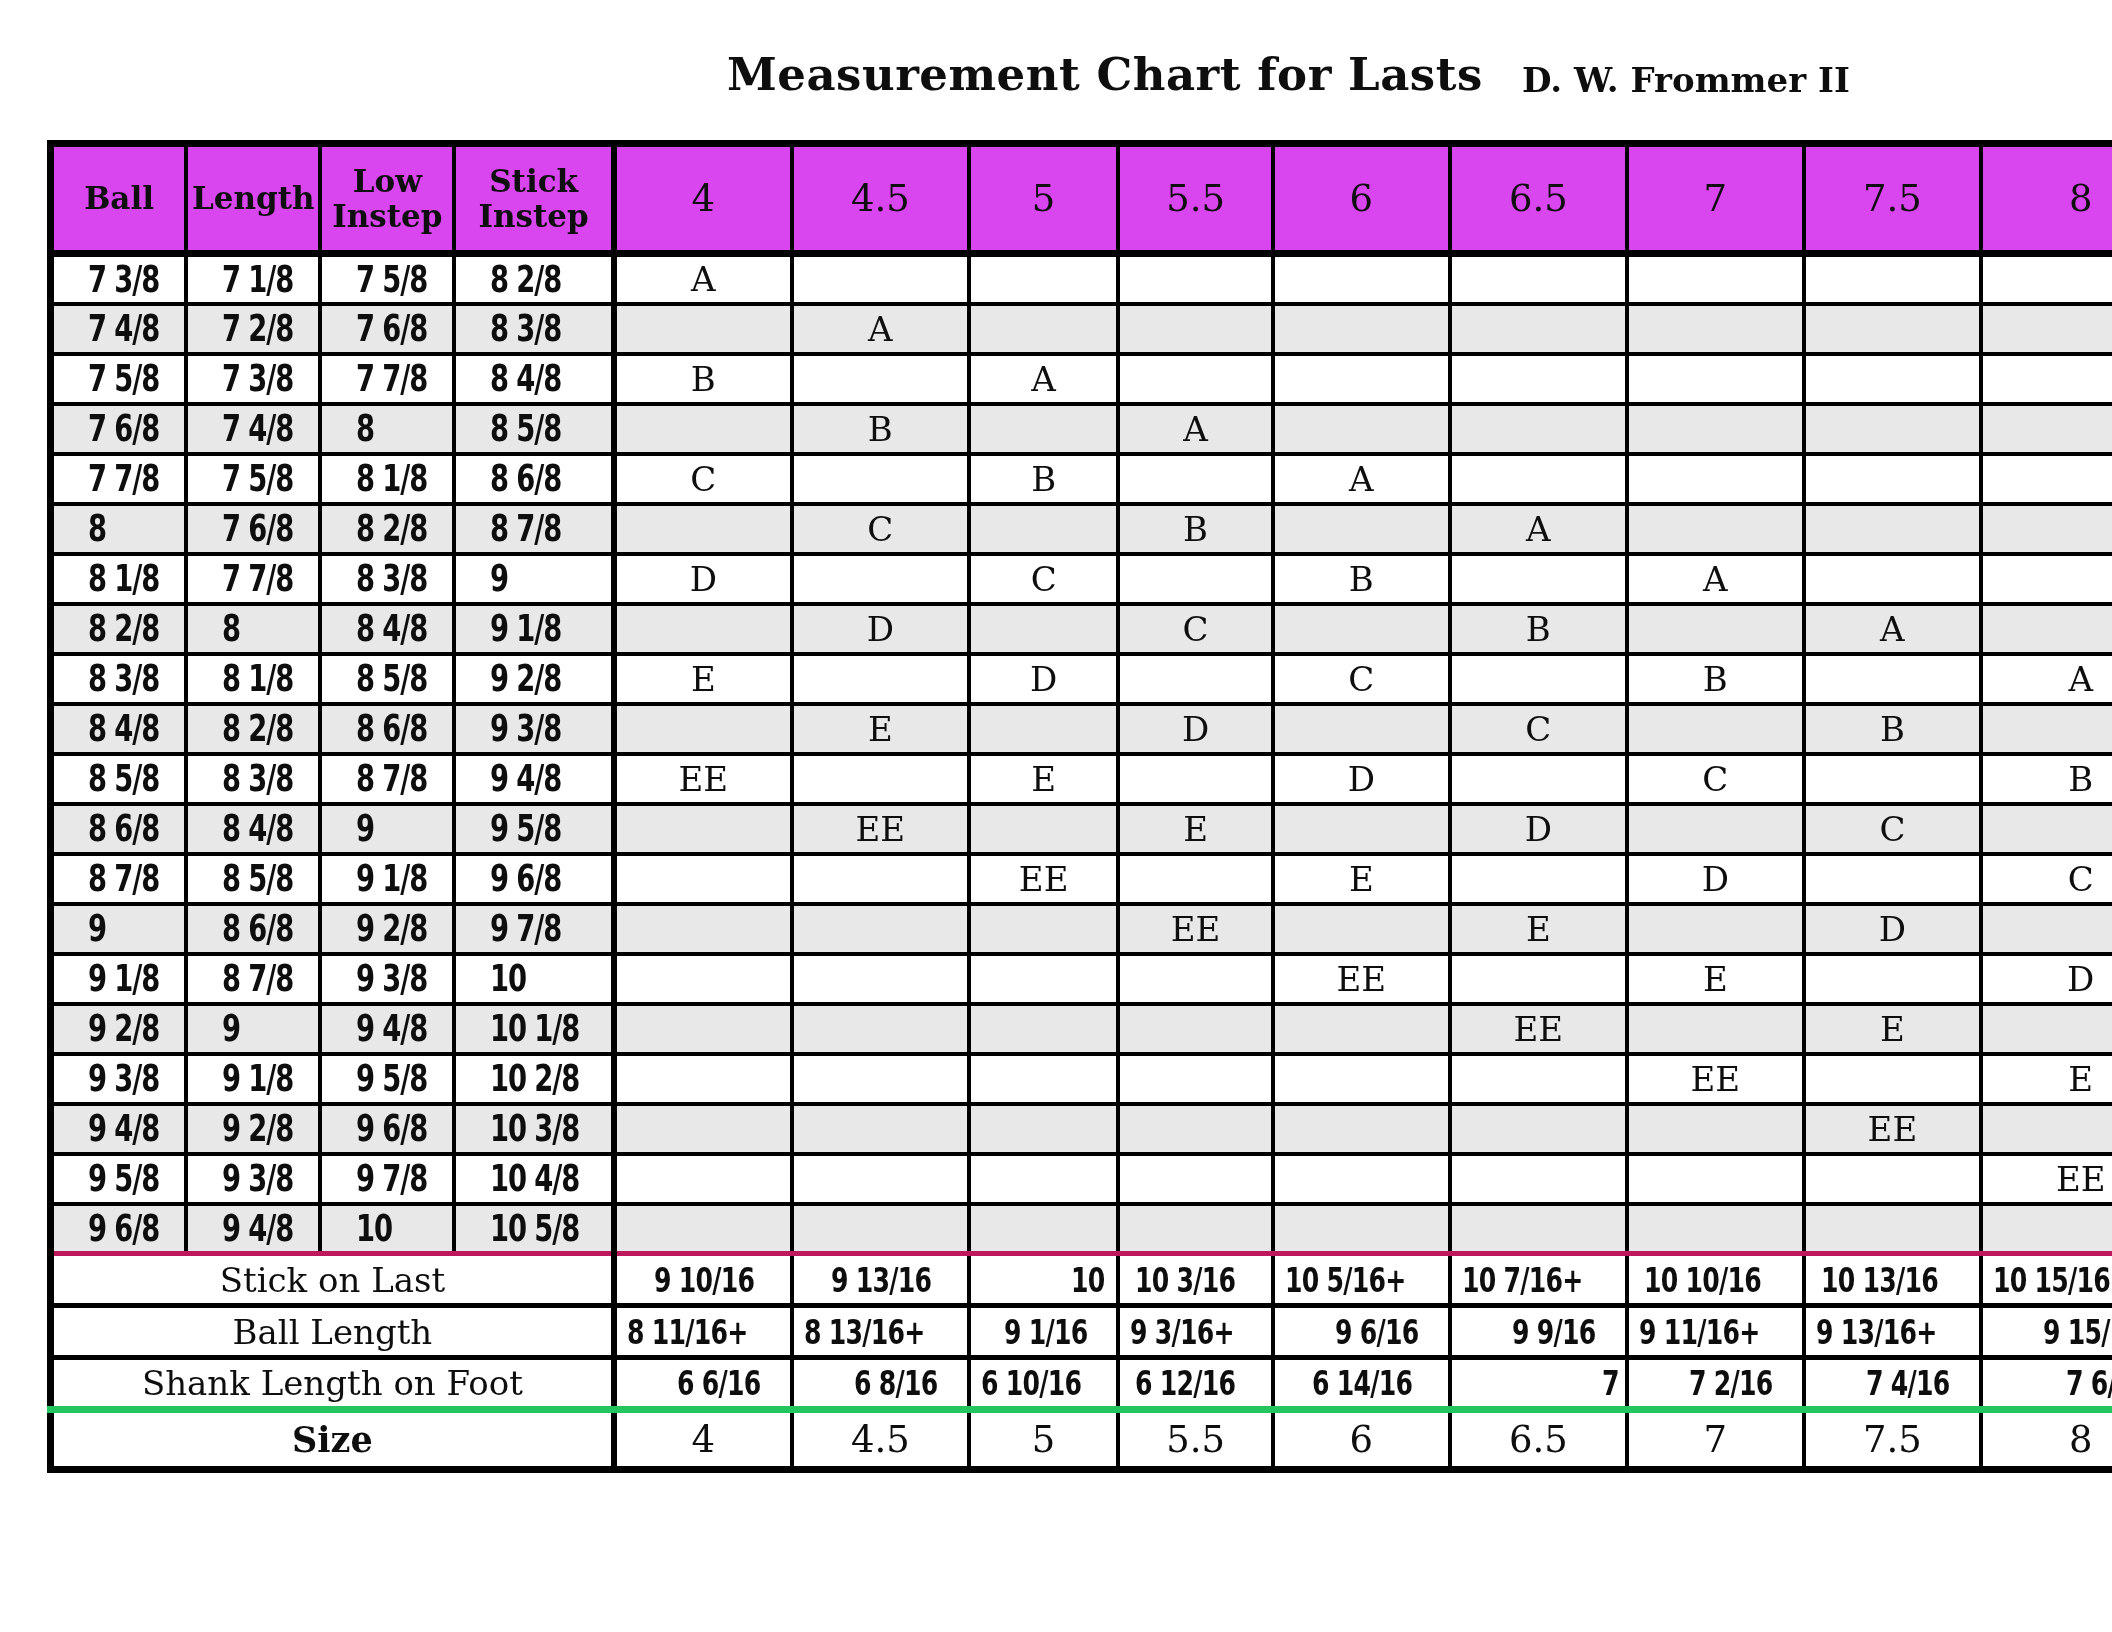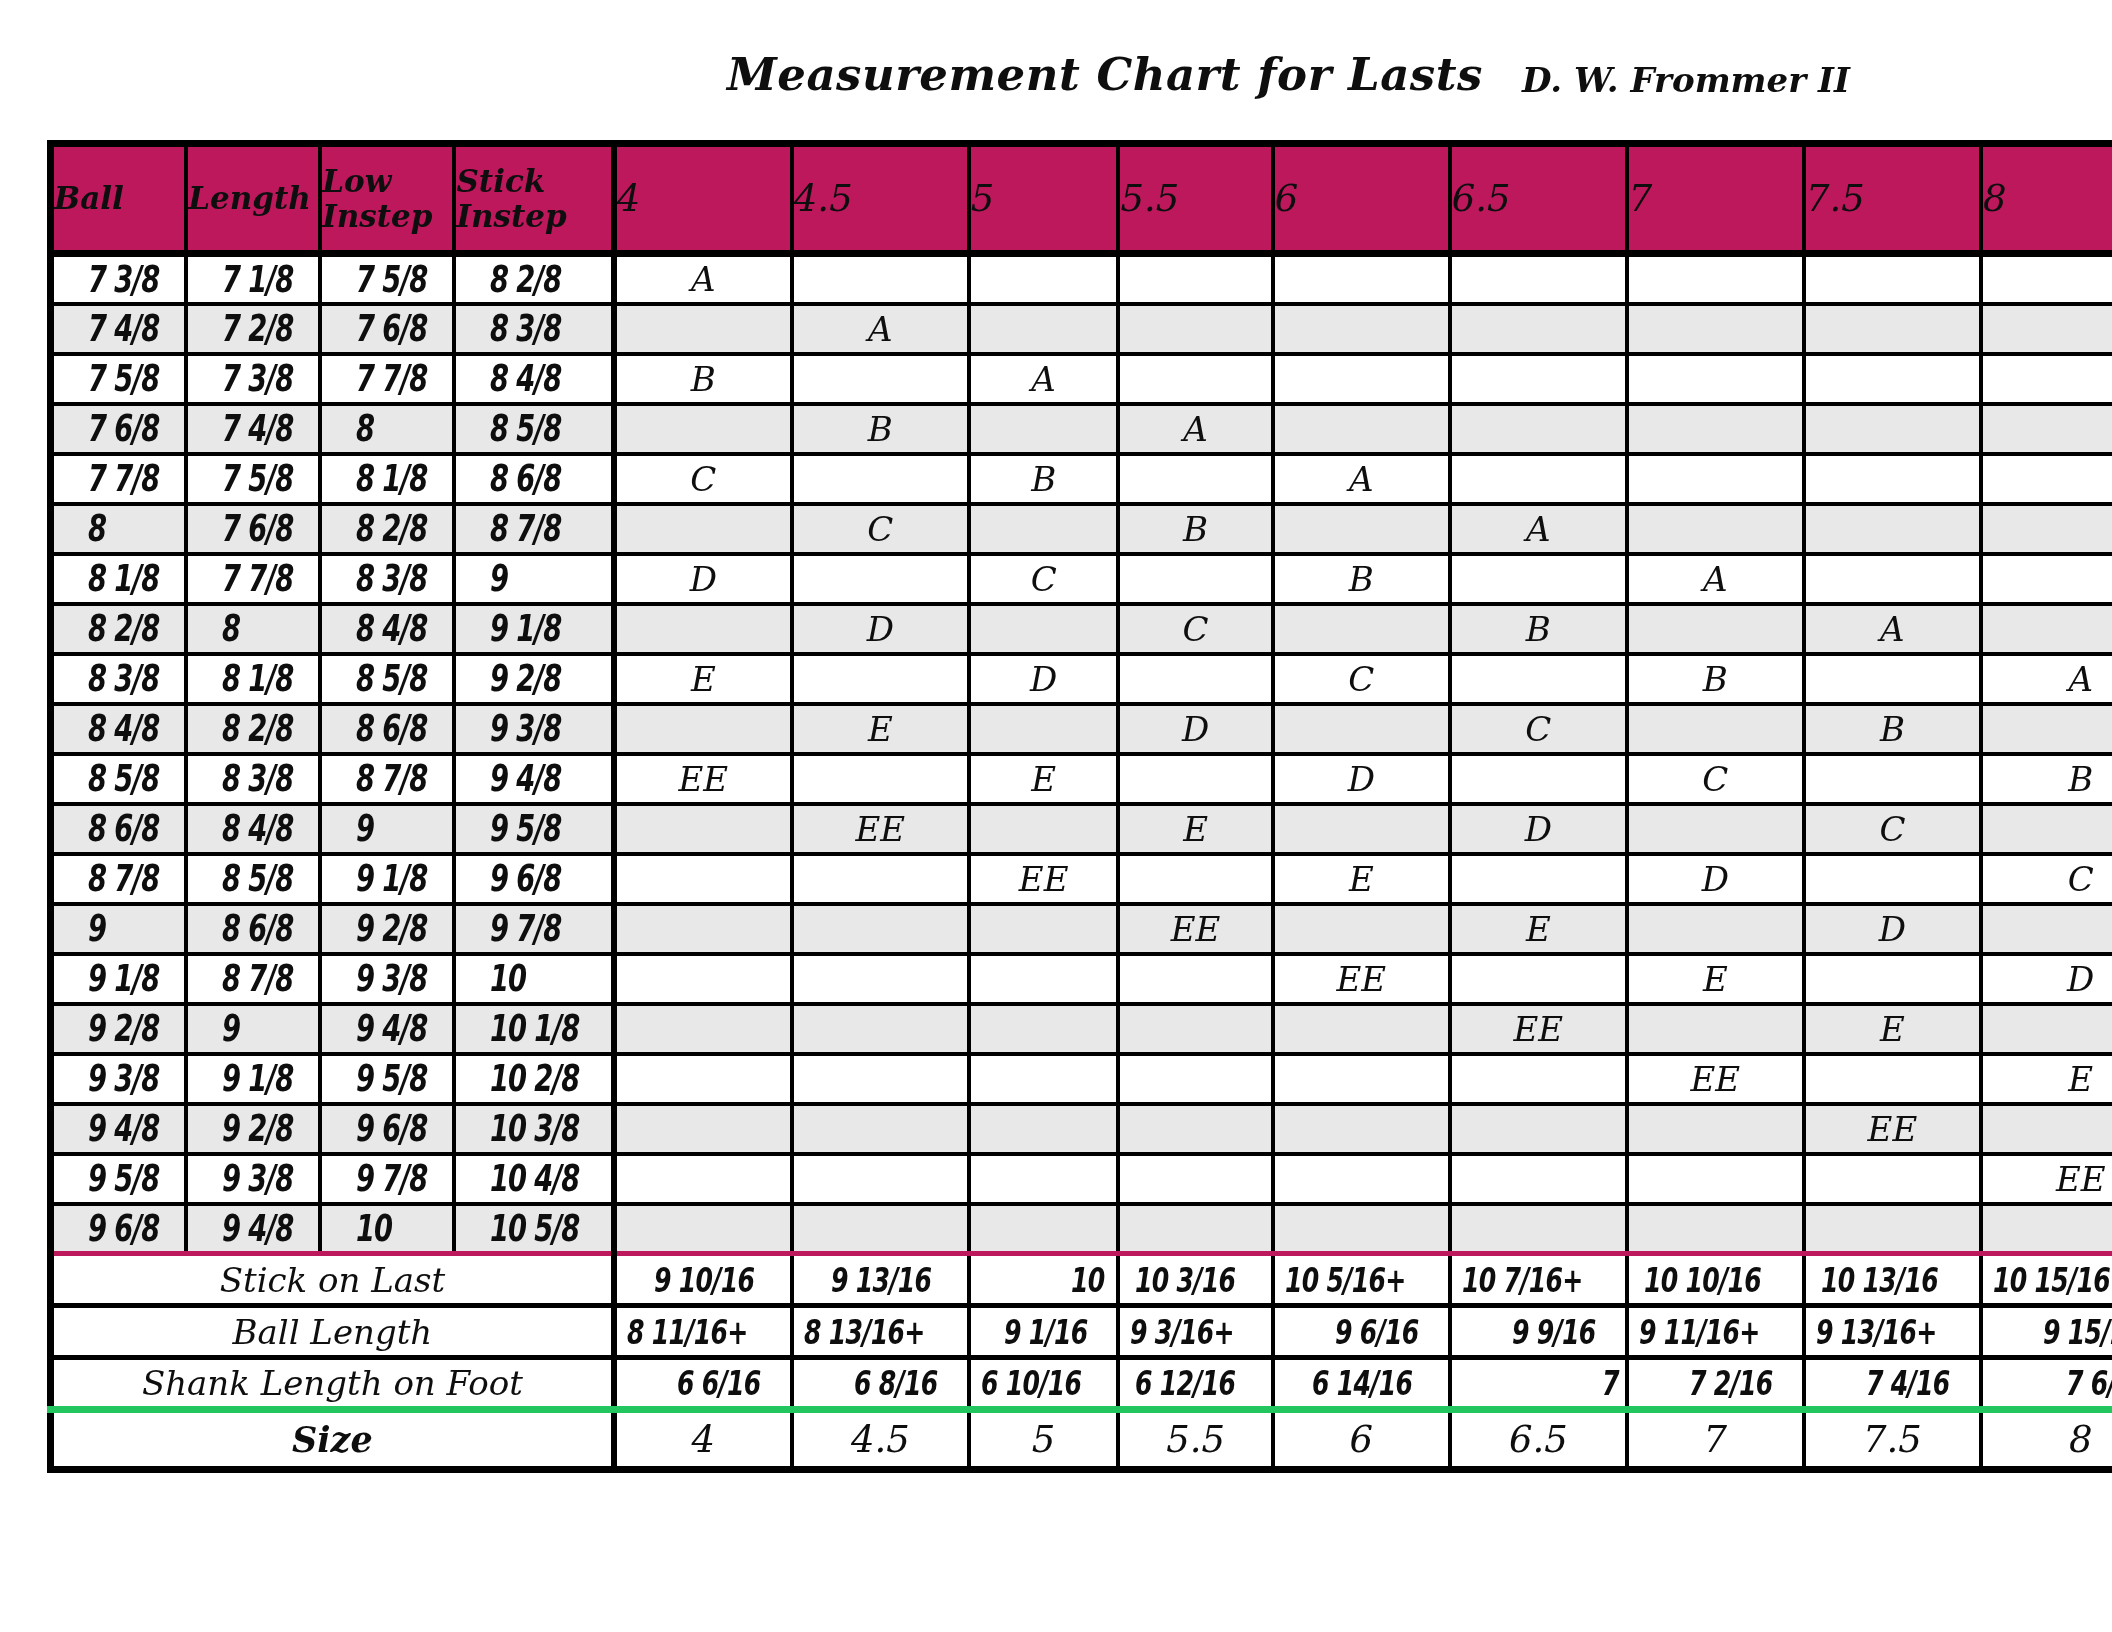--- a/index.html
+++ b/index.html
@@ -2,21 +2,21 @@
 <html style="--row-alt: #e8e8e8;"><head>
 <meta charset="utf-8">
 <style>
   html, body {
     margin: 0; padding: 0;
     width: 2112px; height: 1632px;
     background: #ffffff;
     font-family: "DejaVu Serif", serif;
     color: #0e0e0e;
   }
-  .page { position: relative; width: 2112px; height: 1632px; overflow: hidden; background: #fff; font-style: italic; }
+  .page { position: relative; width: 2112px; height: 1632px; overflow: hidden; background: #fff; }
 
   .title {
     position: absolute; left: 727px; top: 48px;
     font-size: 45px; font-weight: bold; letter-spacing: 0.5px;
     white-space: nowrap;
   }
   .author {
     position: absolute; left: 1522px; top: 60px;
     font-size: 34px; font-weight: bold; white-space: nowrap;
   }
@@ -29,21 +29,21 @@
   col.mcol { width: 138px; }
   col.scol { width: 136px; }
 
   td {
     border: 4px solid #000;
     padding: 0; overflow: hidden; white-space: nowrap;
     vertical-align: middle;
   }
 
   thead tr { height: 110px; }
-  thead td { border-bottom: 7px solid #000; text-align: left; background: #be185d; }
+  thead td { border-bottom: 7px solid #000; text-align: center; background: #d946ef; }
   thead td.mhead { font-weight: bold; font-size: 31px; line-height: 1.12; white-space: normal; }
   thead td.shead { font-size: 37px; }
 
   tbody tr { height: 50px; }
   tbody tr.alt td { background: var(--row-alt, #e8e8e8); }
 
   td.measure { text-align: left; padding-left: 34px; }
   td.letter  { text-align: center; font-size: 34px; }
 
   .num {

